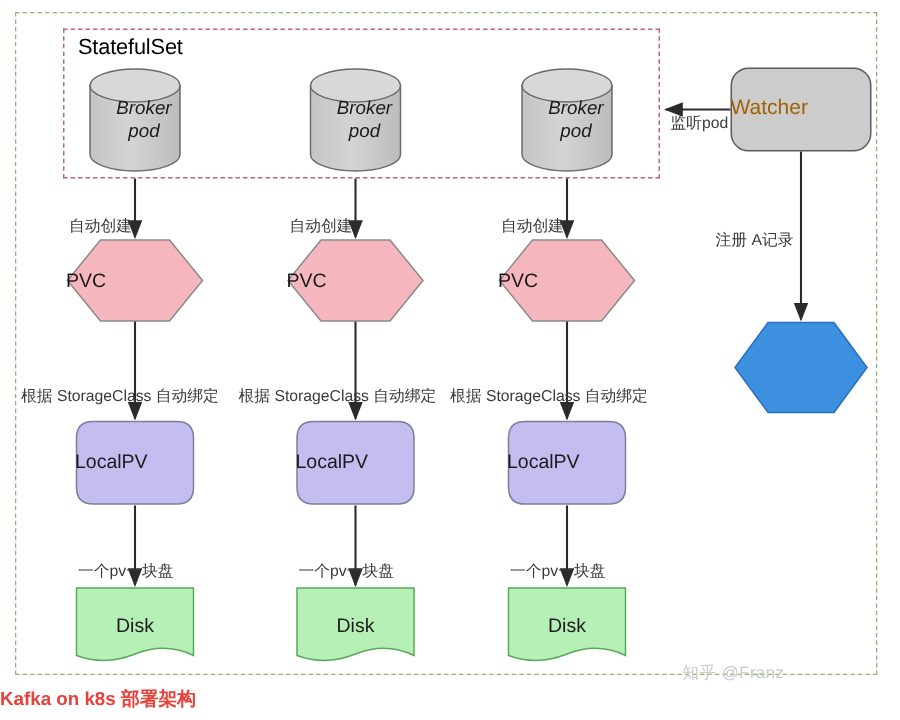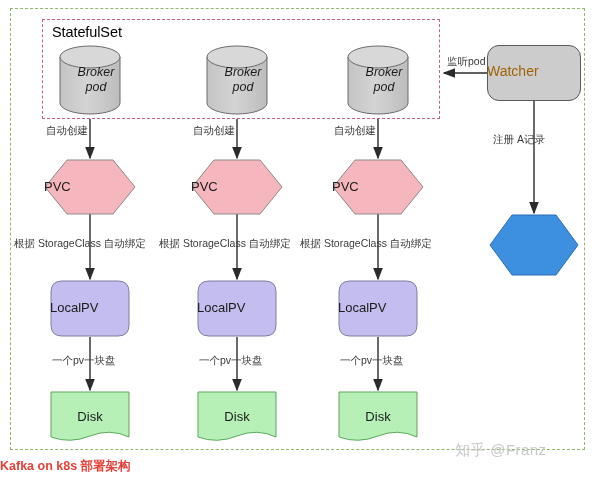--- a/index.html
+++ b/index.html
@@ -101,33 +101,34 @@
     text-align: left;
     font-size: 14px;
     color: #a16207;
   }
 
   
   .edge-label {
     font-size: 10.5px;
     color: #3a3a3a;
     white-space: nowrap;
+    margin-top: 20px;
   }
 
   
   #caption {
     left: 0; right: 0;
     top: 458px;
     font-size: 12.5px;
     font-weight: bold;
     color: #e8413a;
   }
   #watermark {
     left: 455px; top: 441px;
-    font-size: 15px;
+    font-size: 11px;
     color: #c8c8c8;
     letter-spacing: 0.4px;
   }
 </style>
 </head>
 <body>
 
 <div id="canvas">
 
   <div class="abs" id="outer-frame"></div>
@@ -272,21 +273,21 @@
     <svg width="80" height="54" viewBox="0 0 80 54">
       <path d="M1,1 L79,1 L79,46 Q60,37 40,45 Q20,53 1,46 Z" fill="#b6f0b6" stroke="#5aa85a" stroke-width="1"></path>
     </svg>
     <div class="disk-text" style="top:18px;">Disk</div>
   </div>
 
   <div class="abs" id="watcher-shape"></div>
   <div class="abs" id="watcher-label">Watcher</div>
 
   <div class="abs edge-label" style="left:447px; top:55px;">监听pod</div>
-  <div class="abs edge-label" style="left:493px; top:133px;">注册 A记录</div>
+  <div class="abs edge-label" style="left:477px; top:133px;">注册 A记录</div>
 
   <div class="abs" style="left:489px; top:214px; width:90px; height:62px;">
     <svg width="90" height="62" viewBox="0 0 90 62">
       <polygon points="23,1 67,1 89,31 67,61 23,61 1,31" fill="#3d8fe0" stroke="#2a6fb8" stroke-width="1"></polygon>
     </svg>
   </div>
 
   <div class="abs" id="caption">Kafka on k8s 部署架构</div>
   <div class="abs" id="watermark">知乎 @Franz</div>
 

